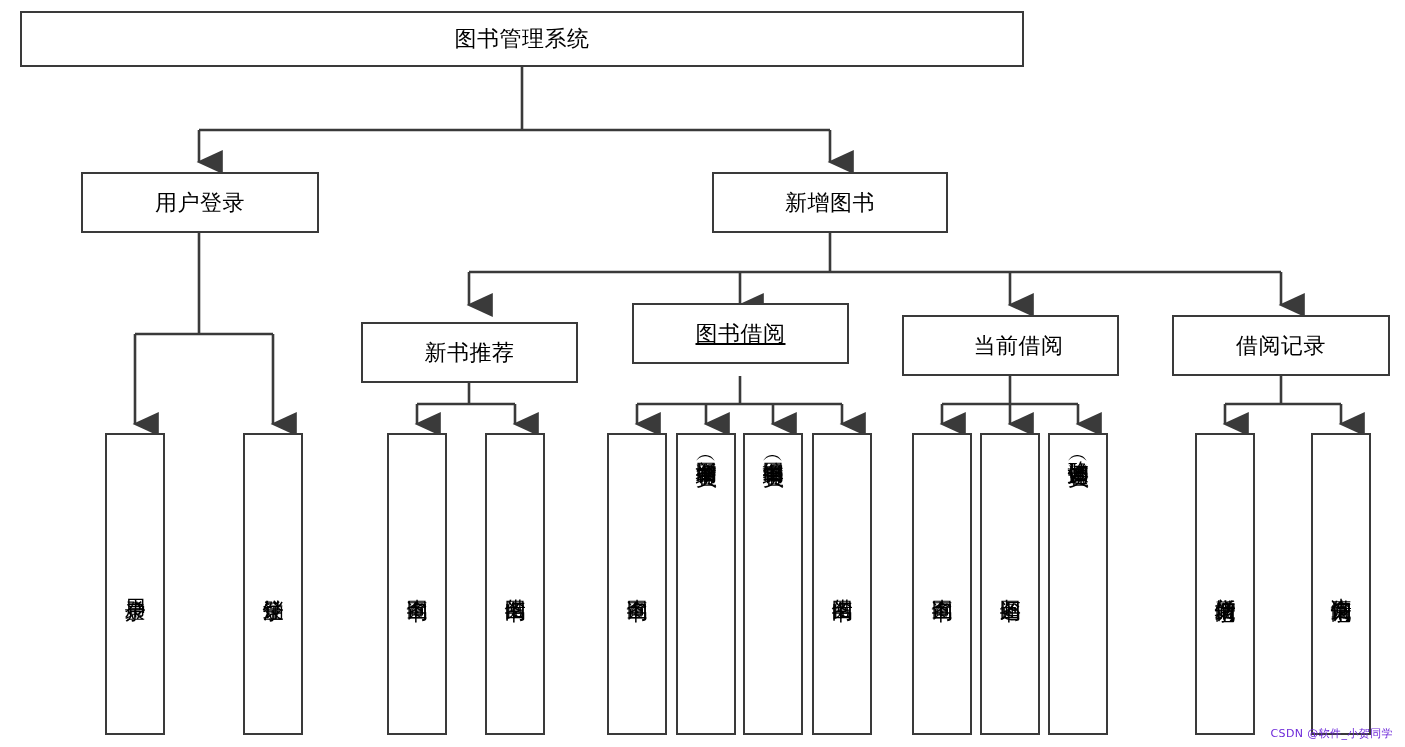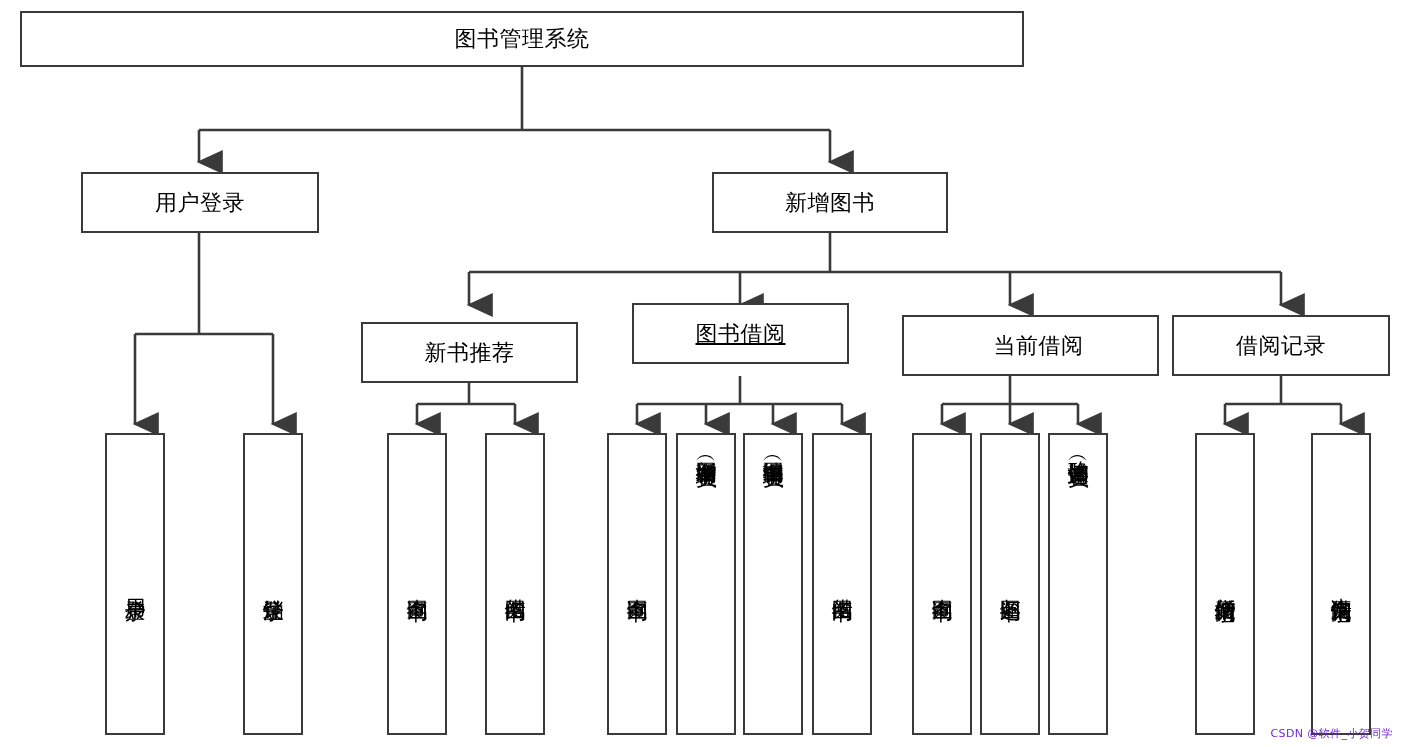--- a/index.html
+++ b/index.html
@@ -142,21 +142,21 @@
   </div>
 
   <div class="node h" style="left:361px; top:322px; width:217px; height:61px;">
     <span class="label">新书推荐</span>
   </div>
 
   <div class="node h" style="left:632px; top:303px; width:217px; height:61px;text-decoration:underline;">
     <span class="label">图书借阅</span>
   </div>
 
-  <div class="node h" style="left:902px; top:315px; width:257px; height:61px;padding-left:16px;">
+  <div class="node h" style="left:902px; top:315px; width:217px; height:61px;padding-left:16px;">
     <span class="label">当前借阅</span>
   </div>
 
   <div class="node h" style="left:1172px; top:315px; width:218px; height:61px;">
     <span class="label">借阅记录</span>
   </div>
 
   <div class="node v centered" style="left:105px; top:433px; width:60px; height:302px;">
     <span class="label">用户登录</span>
   </div>

